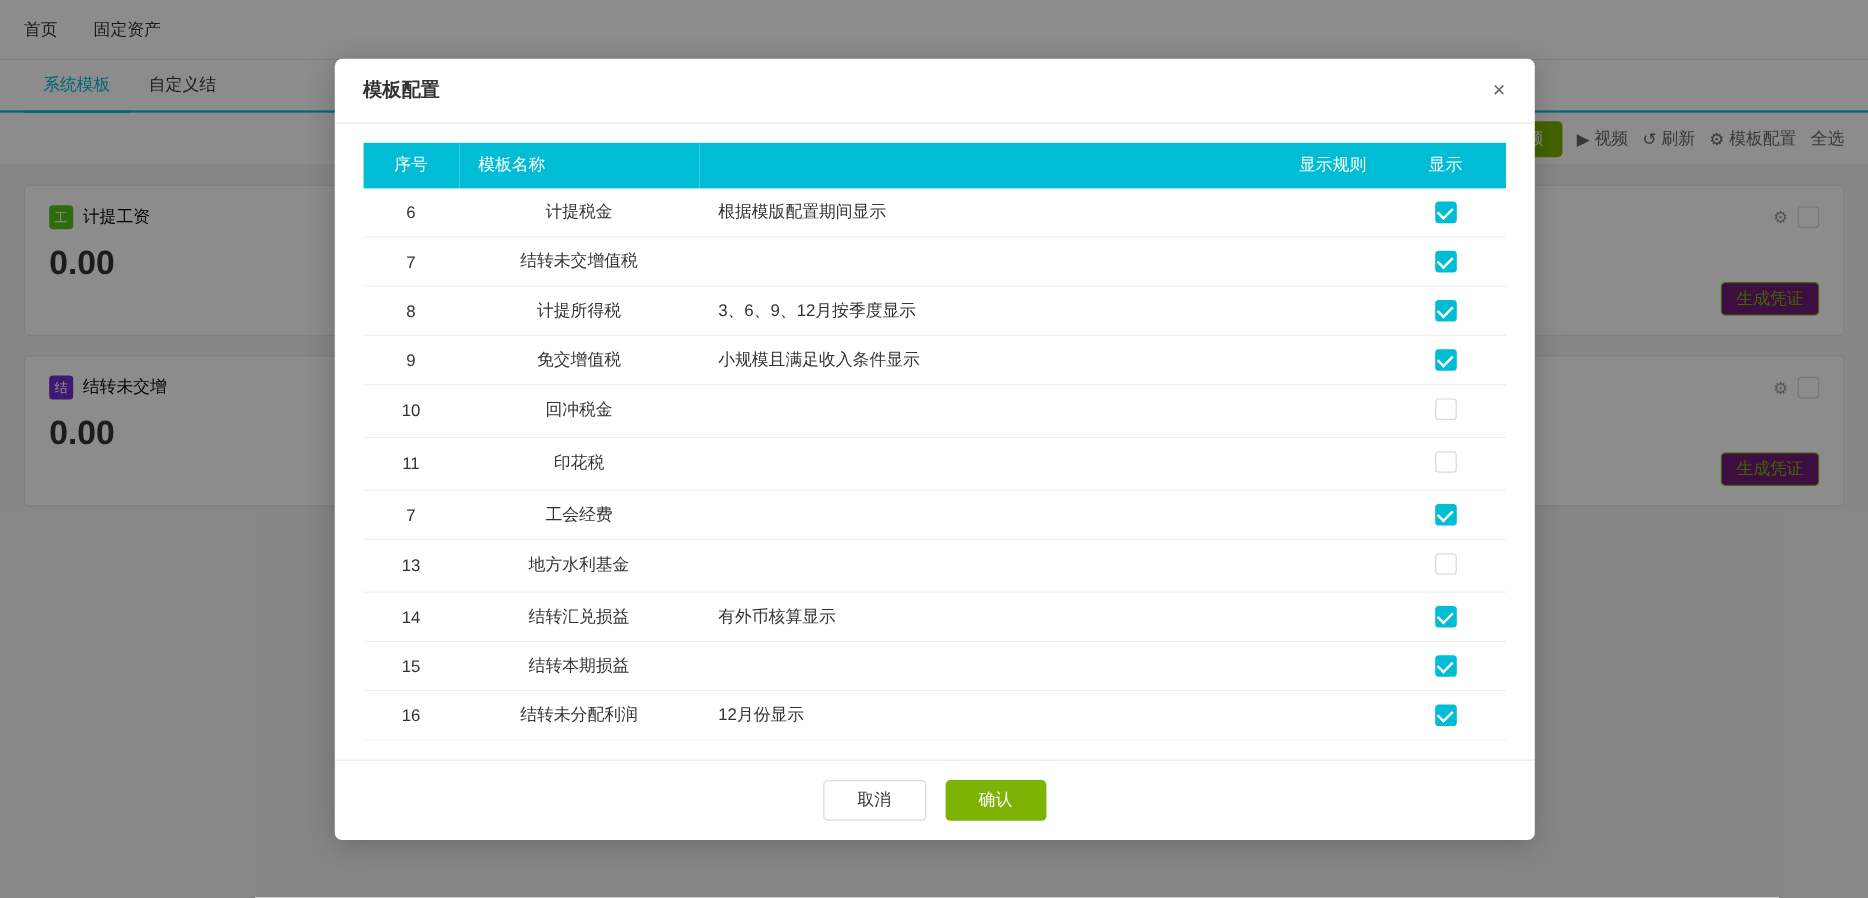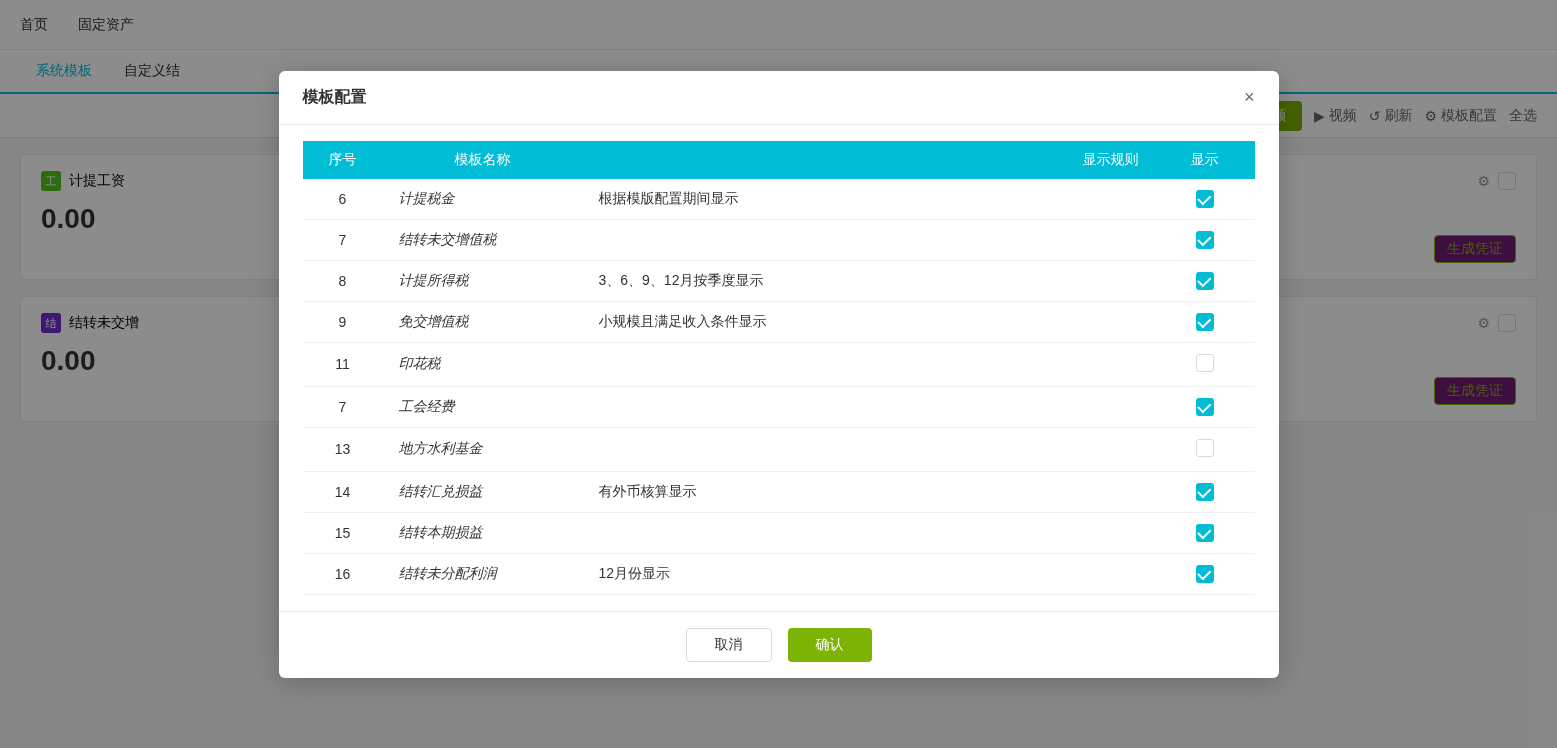--- a/index.html
+++ b/index.html
@@ -247,22 +247,21 @@
     .config-table tbody tr {
       border-bottom: 1px solid #f0f0f0;
     }
     .config-table tbody td {
       padding: 11px 16px;
       text-align: center;
       color: #333;
       font-size: 14px;
     }
     .config-table tbody td.name-col {
-      text-align: left;
-      font-style: italic;
+      text-align: center;
     }
     .config-table tbody td.rule-col {
       text-align: left;
     }
 
     
     .cb-checked {
       width: 18px;
       height: 18px;
       background: #00bcd4;
@@ -367,21 +366,21 @@
     <div class="modal-header">
       <span class="modal-title">模板配置</span>
       <button class="modal-close">×</button>
     </div>
 
     <div class="modal-body">
       <table class="config-table">
         <thead>
           <tr>
             <th style="width:80px;">序号</th>
-            <th style="width:200px;text-align:center;">模板名称</th>
+            <th style="width:200px;text-align:left;">模板名称</th>
             <th style="text-align:right;">显示规则</th>
             <th style="width:100px;">显示</th>
           </tr>
         </thead>
         <tbody id="table-body">
         <tr>
               <td>6</td>
               <td class="name-col">计提税金</td>
               <td class="rule-col">根据模版配置期间显示</td>
               <td style="text-align: center;"><span class="cb-checked"></span></td>
@@ -398,20 +397,26 @@
               <td class="rule-col">3、6、9、12月按季度显示</td>
               <td style="text-align: center;"><span class="cb-checked"></span></td>
             </tr>
             <tr>
               <td>9</td>
               <td class="name-col">免交增值税</td>
               <td class="rule-col">小规模且满足收入条件显示</td>
               <td style="text-align: center;"><span class="cb-checked"></span></td>
             </tr>
             <tr>
+              <td>10</td>
+              <td class="name-col">回冲税金</td>
+              <td class="rule-col"></td>
+              <td style="text-align: center;"><span class="cb-unchecked"></span></td>
+            </tr>
+            <tr>
               <td>11</td>
               <td class="name-col">印花税</td>
               <td class="rule-col"></td>
               <td style="text-align: center;"><span class="cb-unchecked"></span></td>
             </tr>
             <tr>
               <td>7</td>
               <td class="name-col">工会经费</td>
               <td class="rule-col"></td>
               <td style="text-align: center;"><span class="cb-checked"></span></td>

